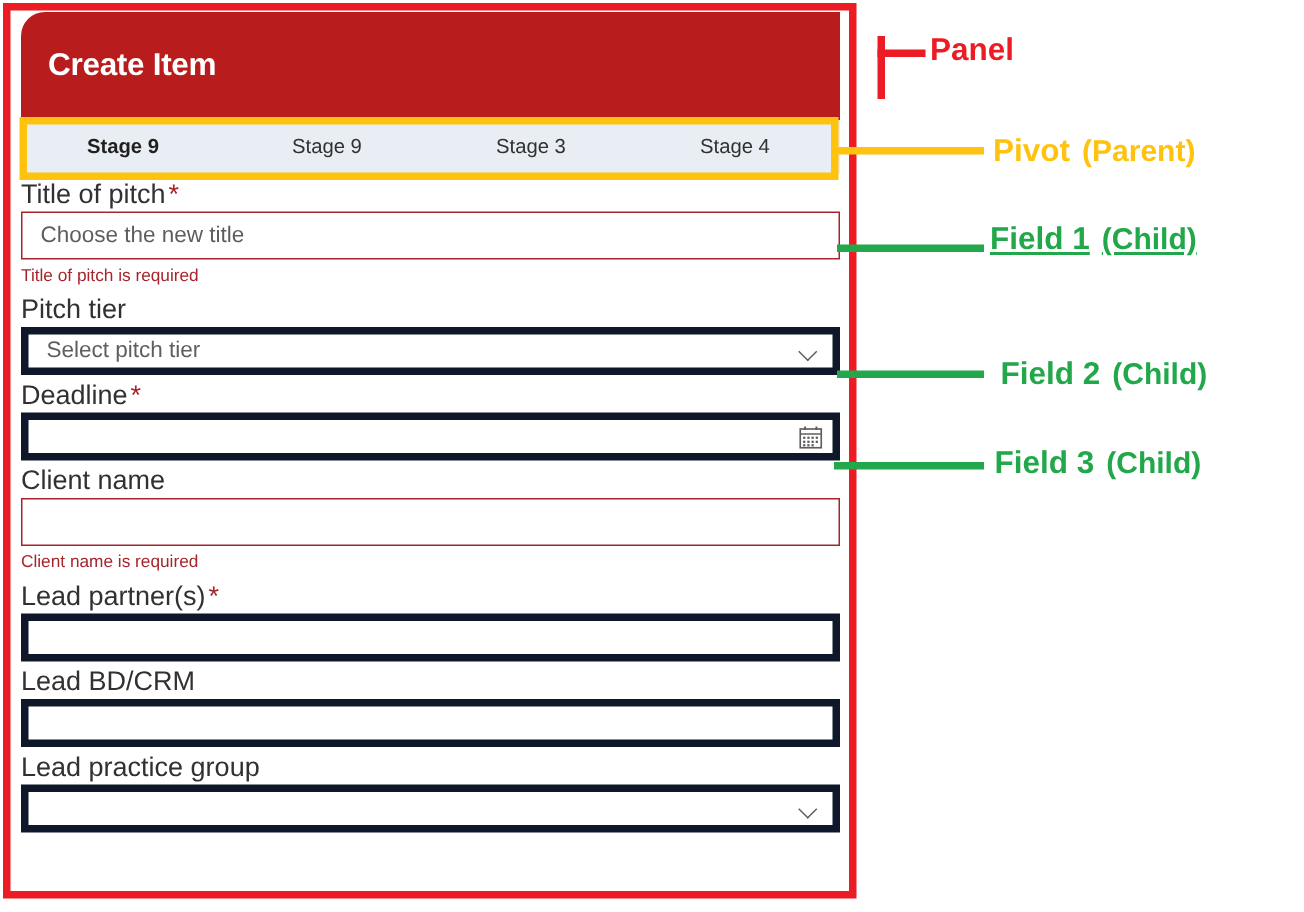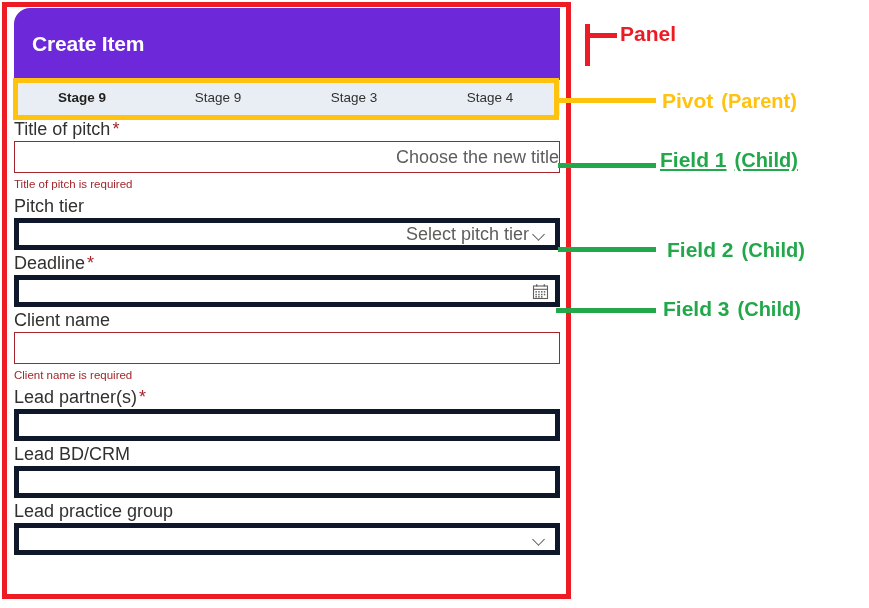--- a/index.html
+++ b/index.html
@@ -37,21 +37,21 @@
     top: 8px;
     width: 546px;
     height: 600px;
     background: #ffffff;
     z-index: 5;
   }
 
   #panel-header {
     position: relative;
     height: 72px;
-    background: #6d28d9;
+    background: #b91c1c;
     border-top-left-radius: 16px;
     overflow: hidden;
     text-align: right;
   }
   #panel-title {
     position: absolute;
     left: 18px;
     top: 24px;
     color: #ffffff;
     font-size: 21px;
@@ -110,25 +110,24 @@
     border: 5px solid #0f172a;
     background: #ffffff;
     display: flex;
     align-items: center;
   }
   .field-input.error {
     border: 1px solid #A4262C;
   }
   .field-input .placeholder {
     padding-left: 12px;
-    font-size: 18px;
+    font-size: 15px;
     color: #605E5C;
     line-height: 30px;
     flex: 1 1 auto;
-    text-align: right;
   }
   .field-input .value {
     padding-left: 12px;
     font-size: 14px;
     color: #323130;
     line-height: 30px;
     flex: 1 1 auto;
   }
   .error-message {
     display: block;

